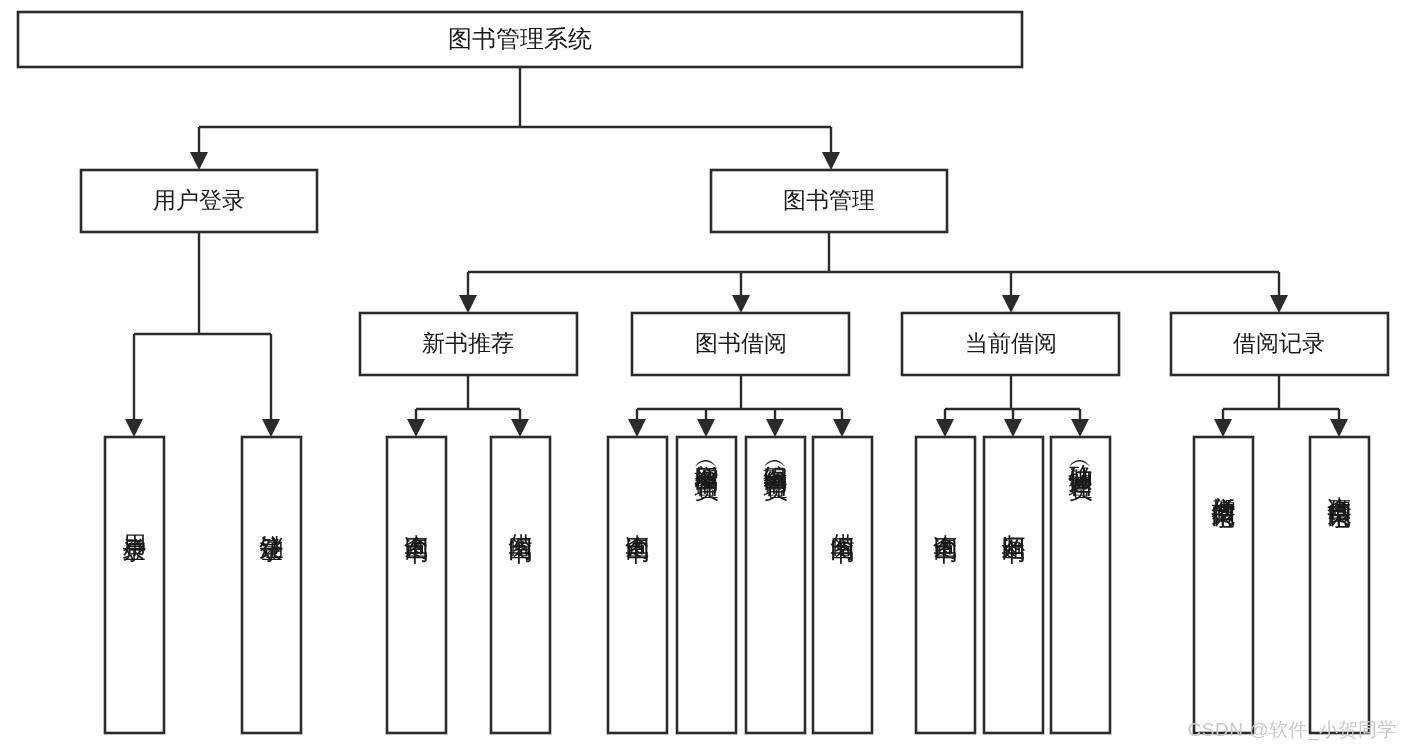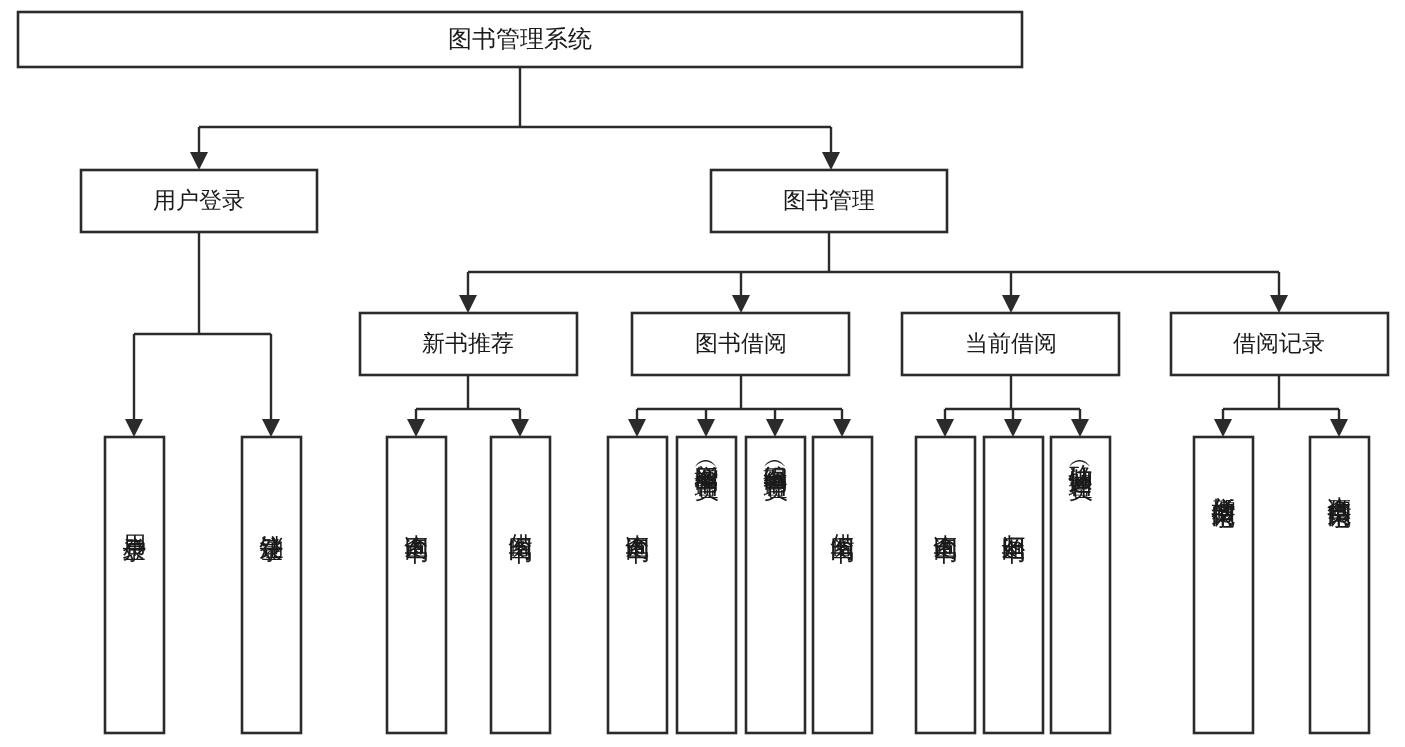--- a/index.html
+++ b/index.html
@@ -229,14 +229,15 @@
   </div>
 
   <div class="leaf-label-wrap" style="left:1194px; top:437px; width:59px; height:296px; padding-top:40px;">
     <span class="leaf-label">新增借阅记录</span>
   </div>
 
   <div class="leaf-label-wrap" style="left:1310px; top:437px; width:59px; height:296px; padding-top:40px;">
     <span class="leaf-label">查询借阅记录</span>
   </div>
 
+  <div class="watermark">CSDN @软件_小贺同学</div>
 
 </div>
 
 </body></html>

